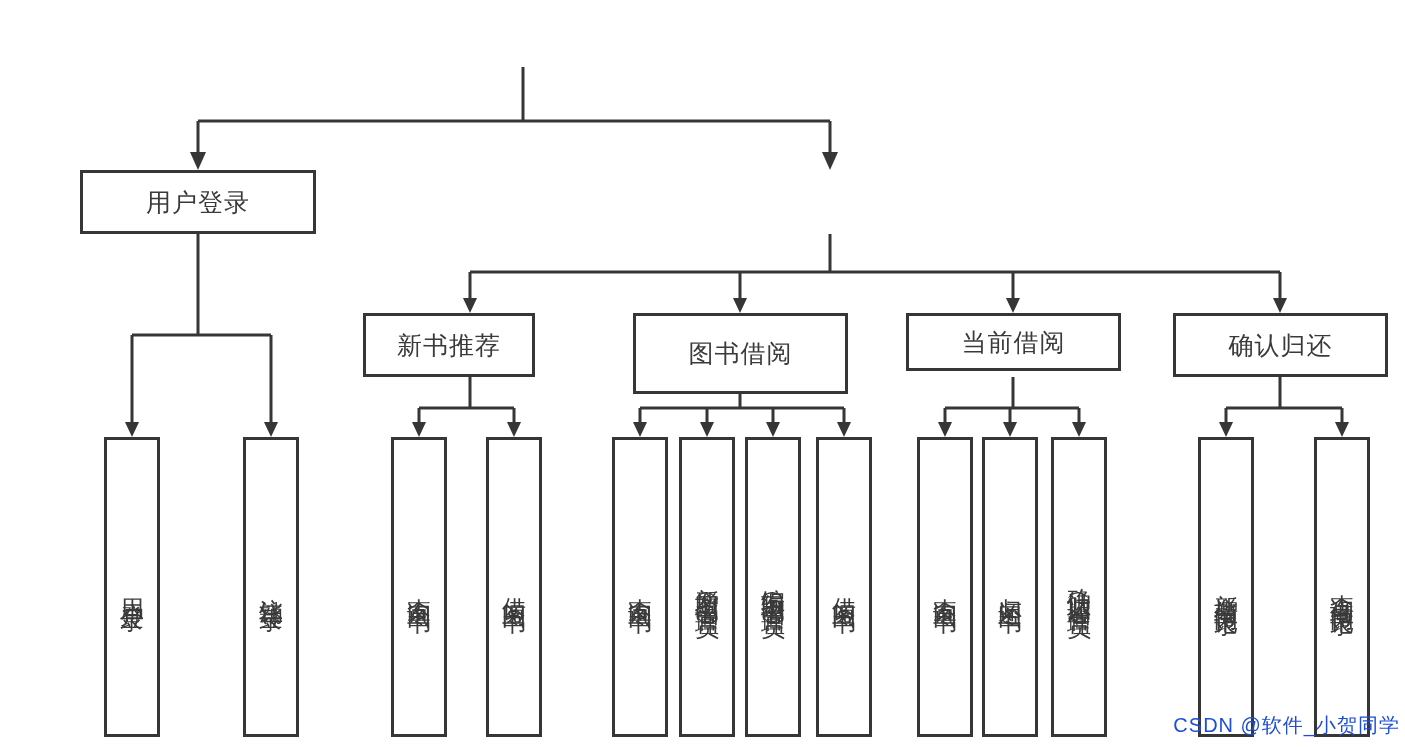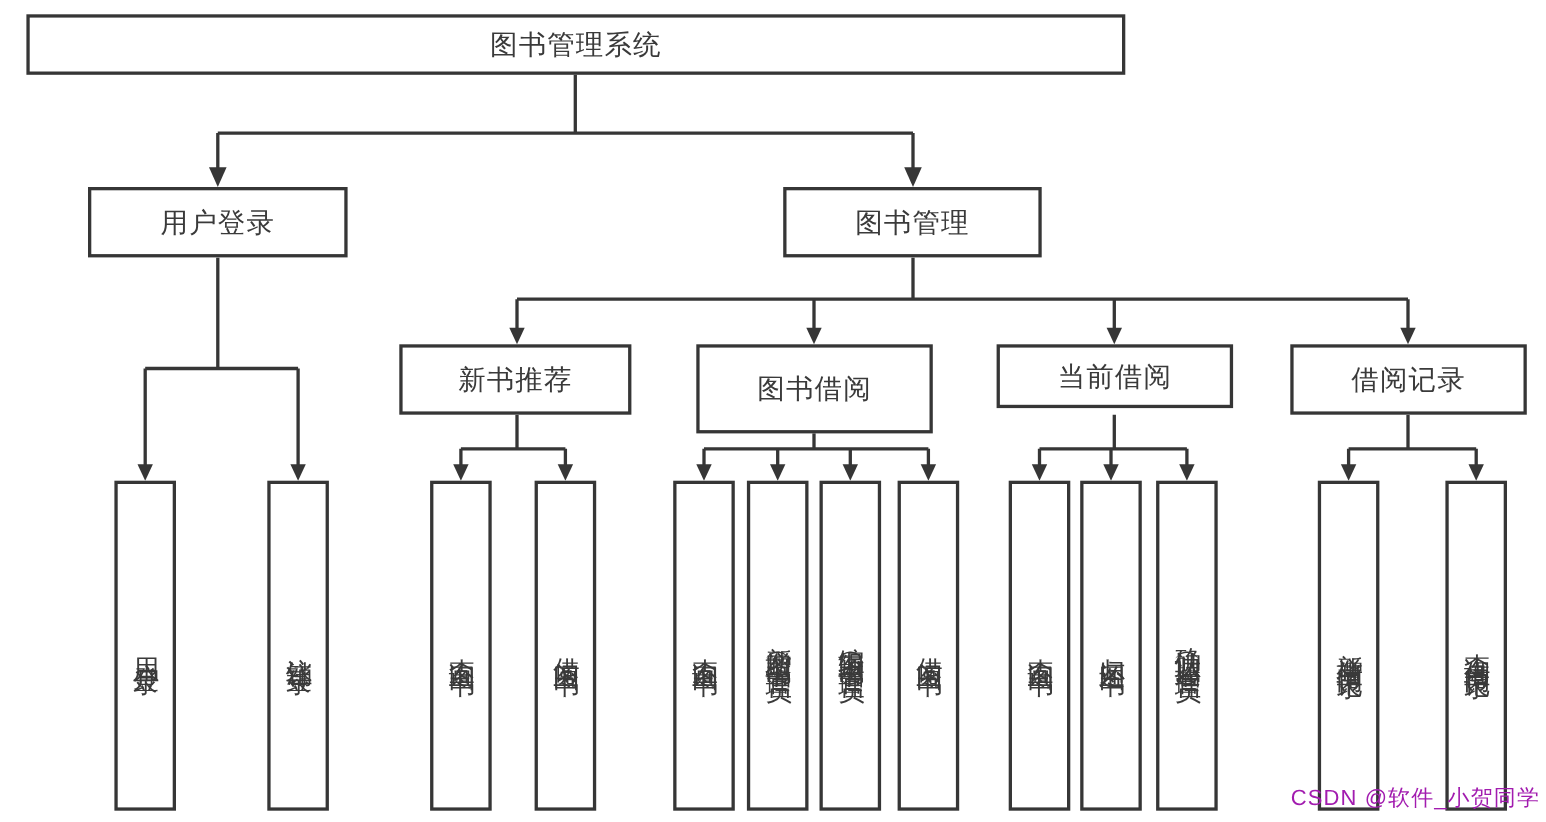--- a/index.html
+++ b/index.html
@@ -37,21 +37,21 @@
     font-size: 24px;
     letter-spacing: 4px;
     line-height: 1;
   }
   .watermark {
     position: absolute;
     right: 5px;
     top: 712px;
     font-size: 20px;
     letter-spacing: 1px;
-    color: #a21caf;
+    color: #1d4ed8;
     z-index: 10;
     white-space: nowrap;
   }
 </style>
 </head>
 <body>
 
 <div class="stage">
 
   <svg class="connectors" viewBox="0 0 1405 747" xmlns="http://www.w3.org/2000/svg">
@@ -90,29 +90,27 @@
       <polygon points="766,422 780,422 773,437"></polygon>
       <polygon points="837,422 851,422 844,437"></polygon>
       <polygon points="938,422 952,422 945,437"></polygon>
       <polygon points="1003,422 1017,422 1010,437"></polygon>
       <polygon points="1072,422 1086,422 1079,437"></polygon>
       <polygon points="1219,422 1233,422 1226,437"></polygon>
       <polygon points="1335,422 1349,422 1342,437"></polygon>
     </g>
   </svg>
 
-  <div class="node node-h" style="left:24px;top:13px;width:999px;height:55px">图书管理系统</div>
 
   <div class="node node-h" style="left:80px;top:170px;width:236px;height:64px">用户登录</div>
-  <div class="node node-h" style="left:712px;top:170px;width:235px;height:64px">图书管理</div>
 
-  <div class="node node-h" style="left:363px;top:313px;width:211px;height:64px">新书推荐</div>
+  <div class="node node-h" style="left:363px;top:313px;width:172px;height:64px">新书推荐</div>
   <div class="node node-h" style="left:633px;top:313px;width:215px;height:81px">图书借阅</div>
   <div class="node node-h" style="left:906px;top:313px;width:215px;height:58px">当前借阅</div>
-  <div class="node node-h" style="left:1173px;top:313px;width:215px;height:64px">借阅记录</div>
+  <div class="node node-h" style="left:1173px;top:313px;width:215px;height:64px">确认归还</div>
 
   <div class="node node-v" style="left:104px;top:437px;width:56px;height:300px">用户登录</div>
   <div class="node node-v" style="left:243px;top:437px;width:56px;height:300px">注销登录</div>
 
   <div class="node node-v" style="left:391px;top:437px;width:56px;height:300px">查询图书</div>
   <div class="node node-v" style="left:486px;top:437px;width:56px;height:300px">借阅图书</div>
 
   <div class="node node-v" style="left:612px;top:437px;width:56px;height:300px">查询图书</div>
   <div class="node node-v" style="left:679px;top:437px;width:56px;height:300px">新增图书（管理员）</div>
   <div class="node node-v" style="left:745px;top:437px;width:56px;height:300px">编辑图书（管理员）</div>

